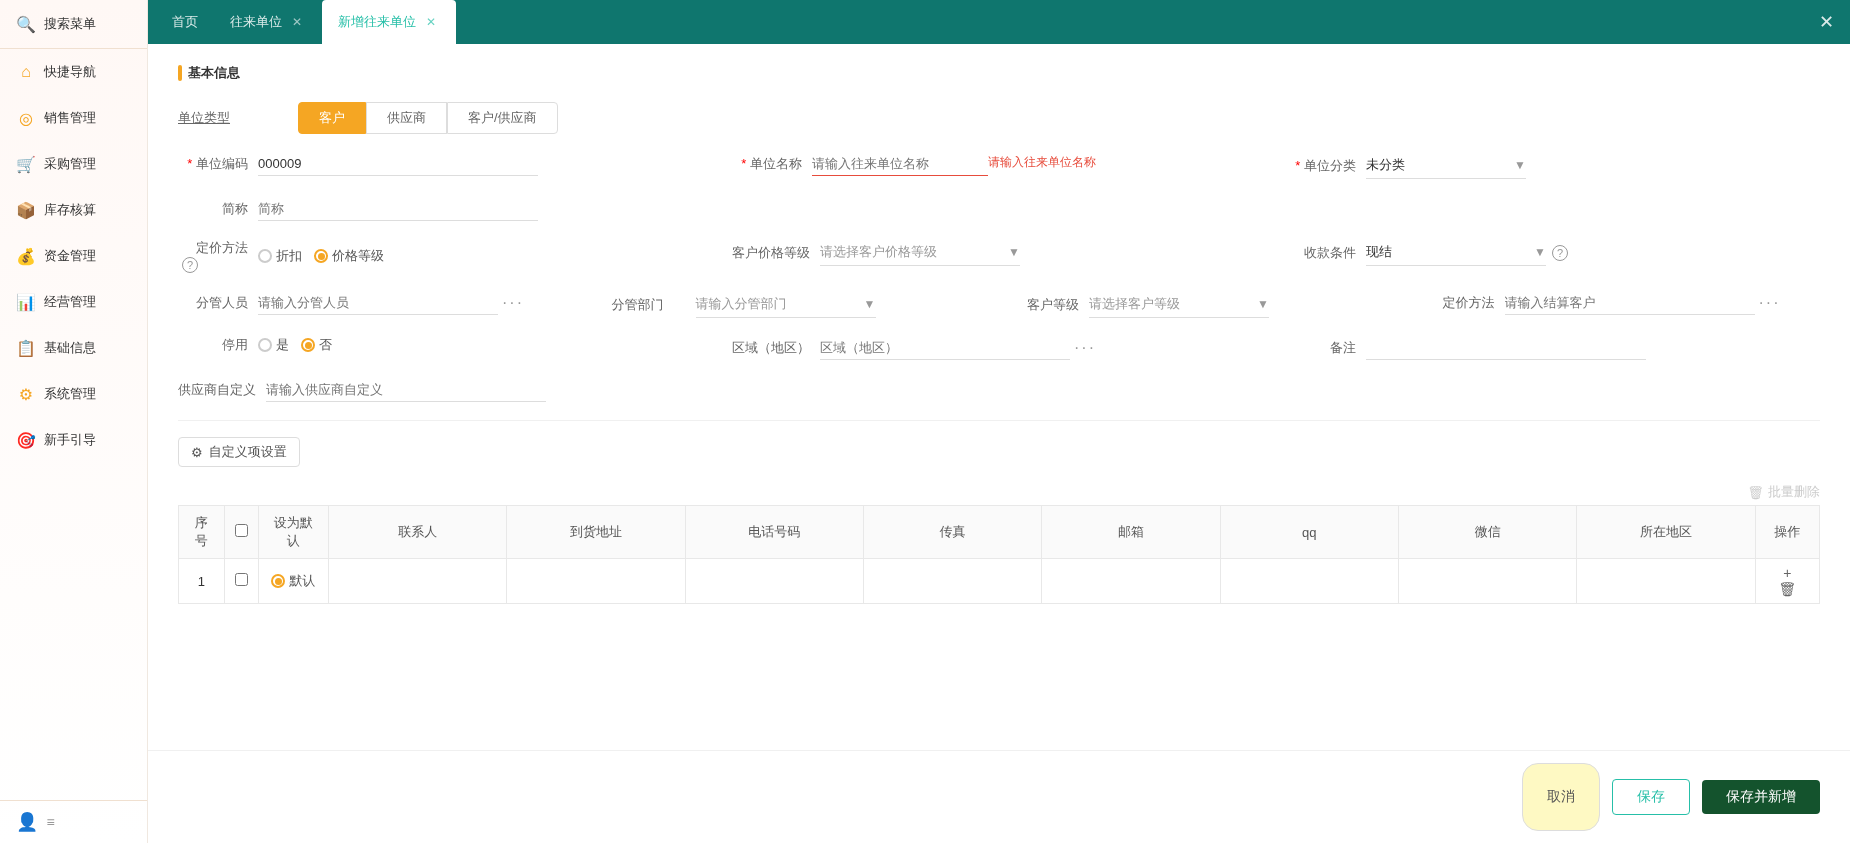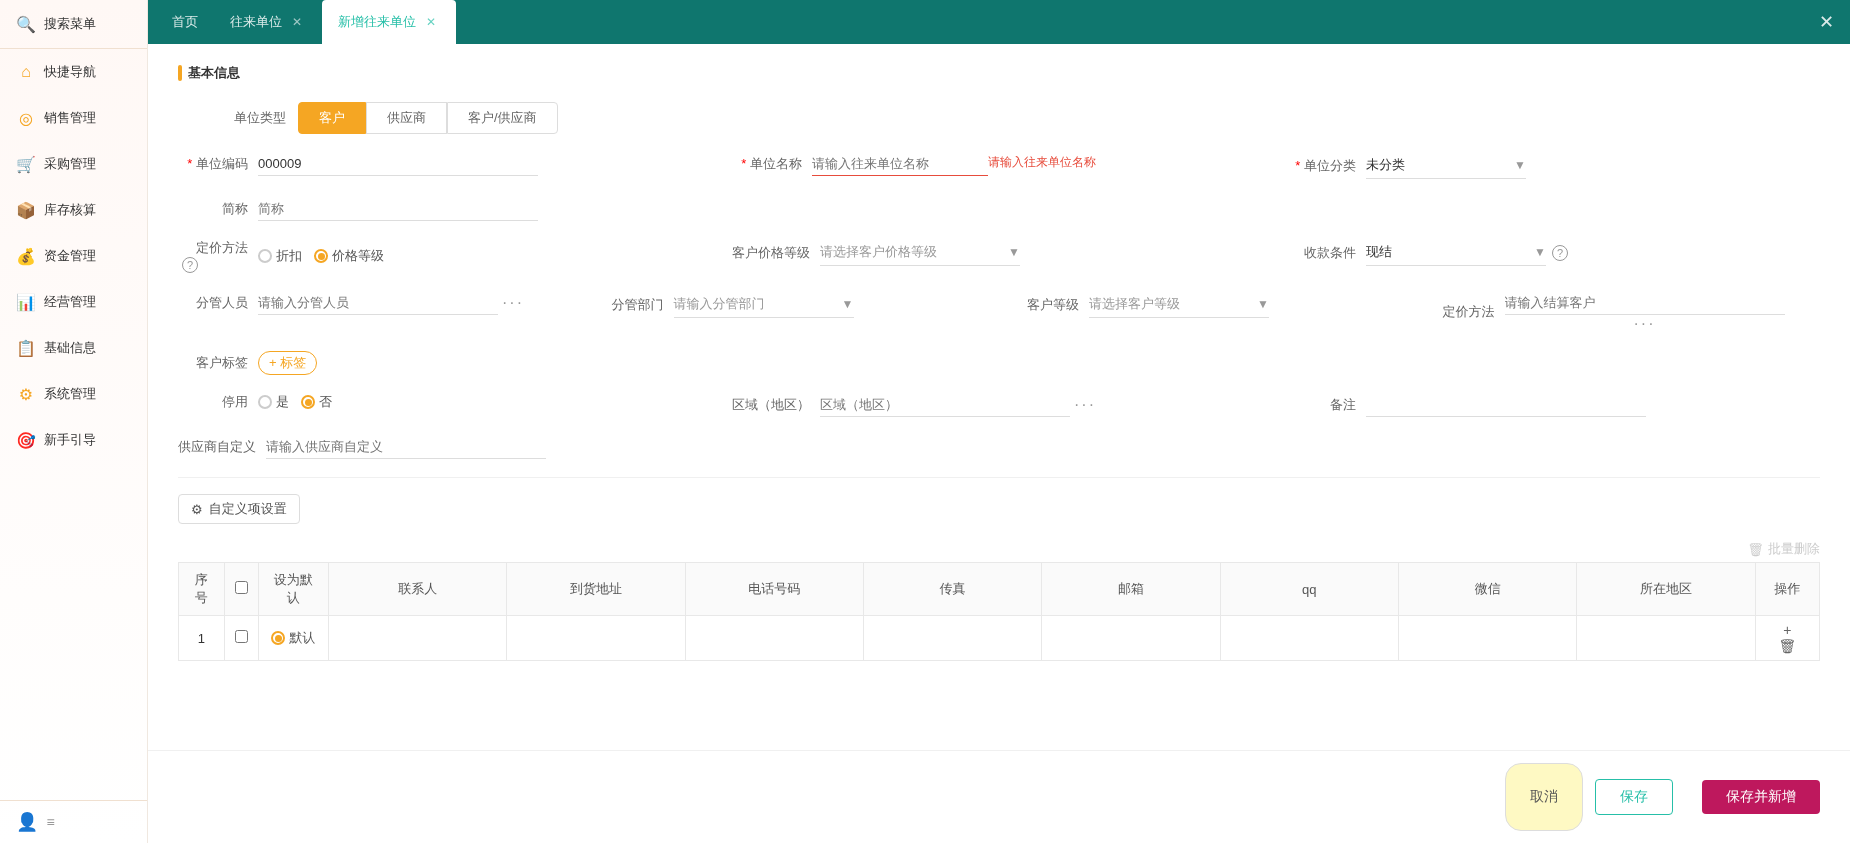--- a/index.html
+++ b/index.html
@@ -109,23 +109,24 @@
     }
 
     
     .unit-type-row {
       display: flex;
       align-items: center;
       margin-bottom: 18px;
     }
     .unit-type-label {
       width: 120px;
-      text-align: right;
+      text-align: left;
       padding-right: 12px;
       color: #666;
+      text-decoration: underline;
     }
     .btn-group { display: flex; gap: 0; }
     .btn-type {
       padding: 6px 20px;
       border: 1px solid #ddd;
       background: #fff;
       cursor: pointer;
       font-size: 13px;
       color: #666;
     }
@@ -326,25 +327,24 @@
       background: #fff;
       cursor: pointer;
       font-size: 14px;
       color: #26bfa8;
       border: 1px solid #26bfa8;
     }
     .btn-save-new {
       padding: 8px 24px;
       border: none;
       border-radius: 4px;
-      background: #be185d;
+      background: #14532d;
       cursor: pointer;
       font-size: 14px;
       color: #fff;
-      margin-left: 17px;
     }
 
     .table-action-btn {
       cursor: pointer;
       color: #666;
       padding: 2px 4px;
       font-size: 14px;
     }
 
     .field-wrap {
@@ -511,52 +511,44 @@
     <div class="form-row">
       <div class="form-field">
         <div class="field-label">分管人员</div>
         <div class="field-input" style="display:flex;align-items:center;">
           <input type="text" placeholder="请输入分管人员" style="max-width: 240px;">
           <span class="dots-btn">···</span>
         </div>
       </div>
       <div class="form-field" style="margin: 0 20px;">
         <div class="field-label">分管部门</div>
-        <div style="display:flex;align-items:center;">
+        <div style="display:flex;align-items:center;margin-left:22px;">
           <div class="select-field" style="min-width:180px;">
             <span class="select-text">请输入分管部门</span>
             <span class="chevron">▼</span>
           </div>
         </div>
       </div>
       <div class="form-field">
         <div class="field-label">客户等级</div>
         <div class="select-field" style="min-width:180px;">
           <span class="select-text">请选择客户等级</span>
           <span class="chevron">▼</span>
         </div>
       </div>
       <div class="form-field" style="margin-left:20px;">
         <div class="field-label">定价方法</div>
-        <div class="field-input" style="display:flex;align-items:center;flex-direction:column;">
+        <div class="field-input" style="display:flex;align-items:center;">
           <input type="text" placeholder="请输入结算客户" style="">
           <span class="dots-btn">···</span>
         </div>
       </div>
     </div>
 
     
-    <div class="form-row">
-      <div class="form-field">
-        <div class="field-label">客户标签</div>
-        <div class="tag-add-btn">
-          <span>+ 标签</span>
-        </div>
-      </div>
-    </div>
 
     
     <div class="form-row">
       <div class="form-field">
         <div class="field-label">停用</div>
         <div class="radio-group">
           <div class="radio-item">
             <div class="radio-circle"></div>
             <span>是</span>
           </div>

